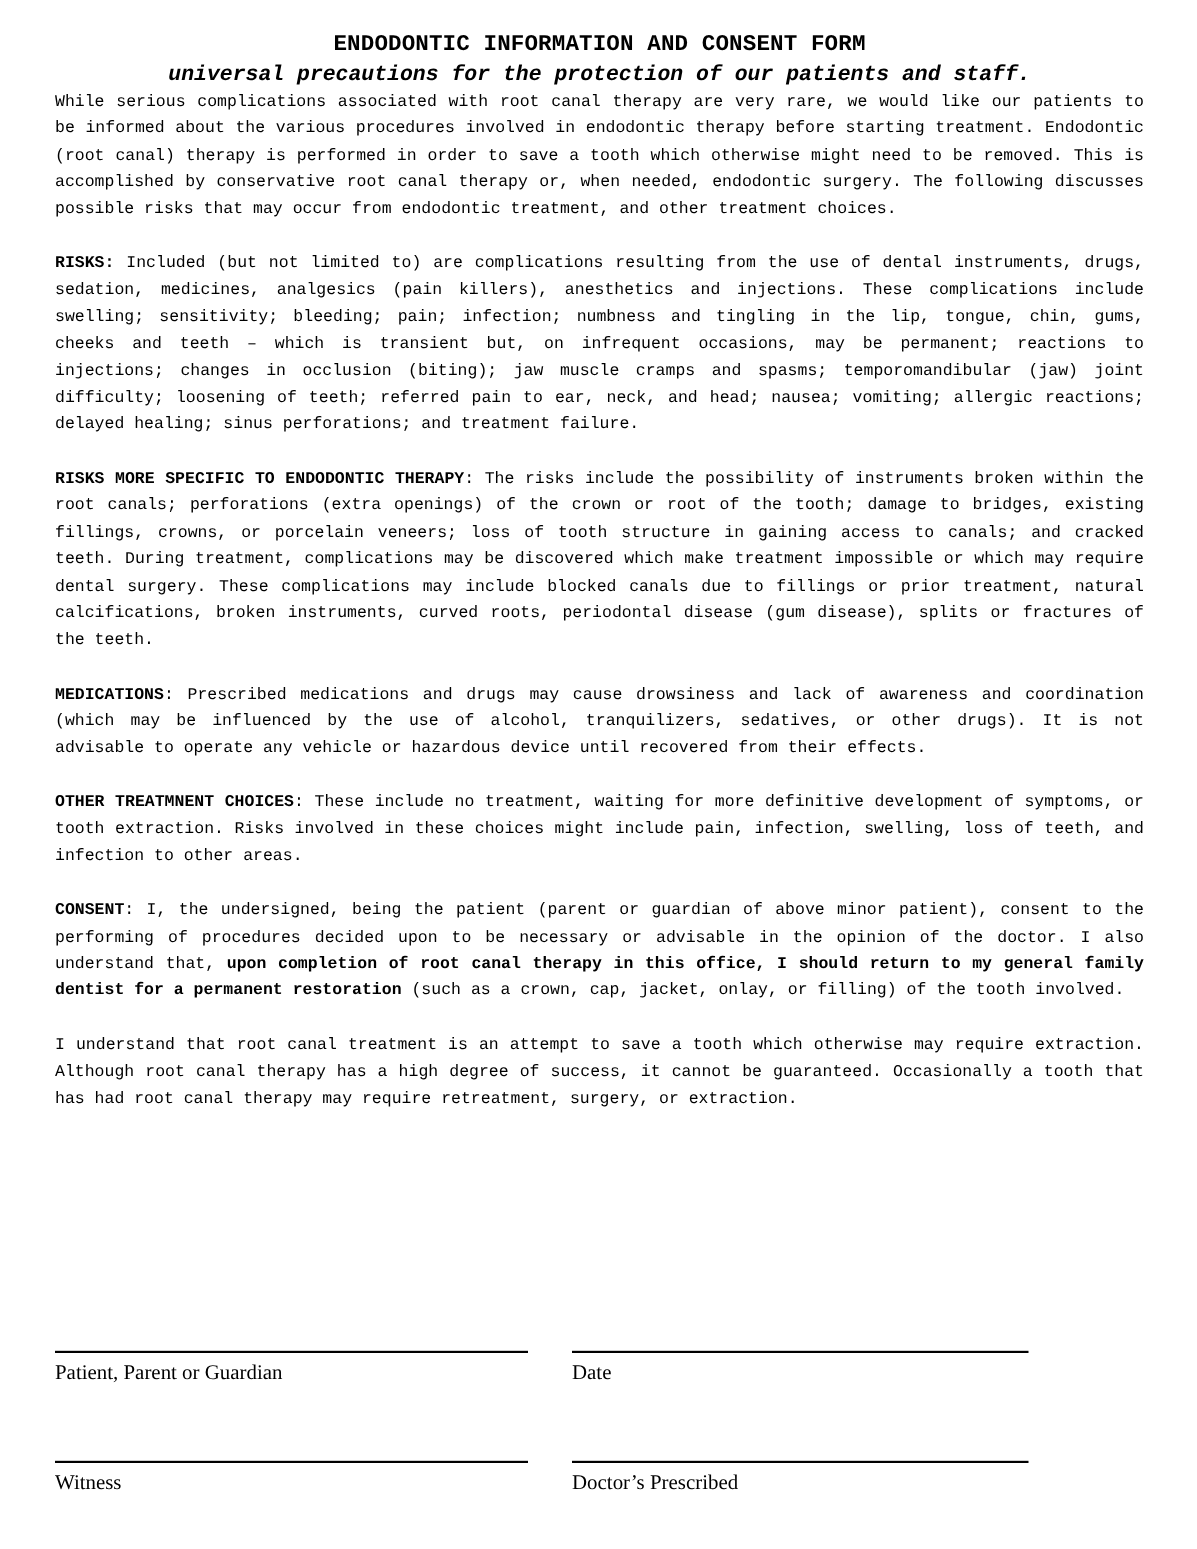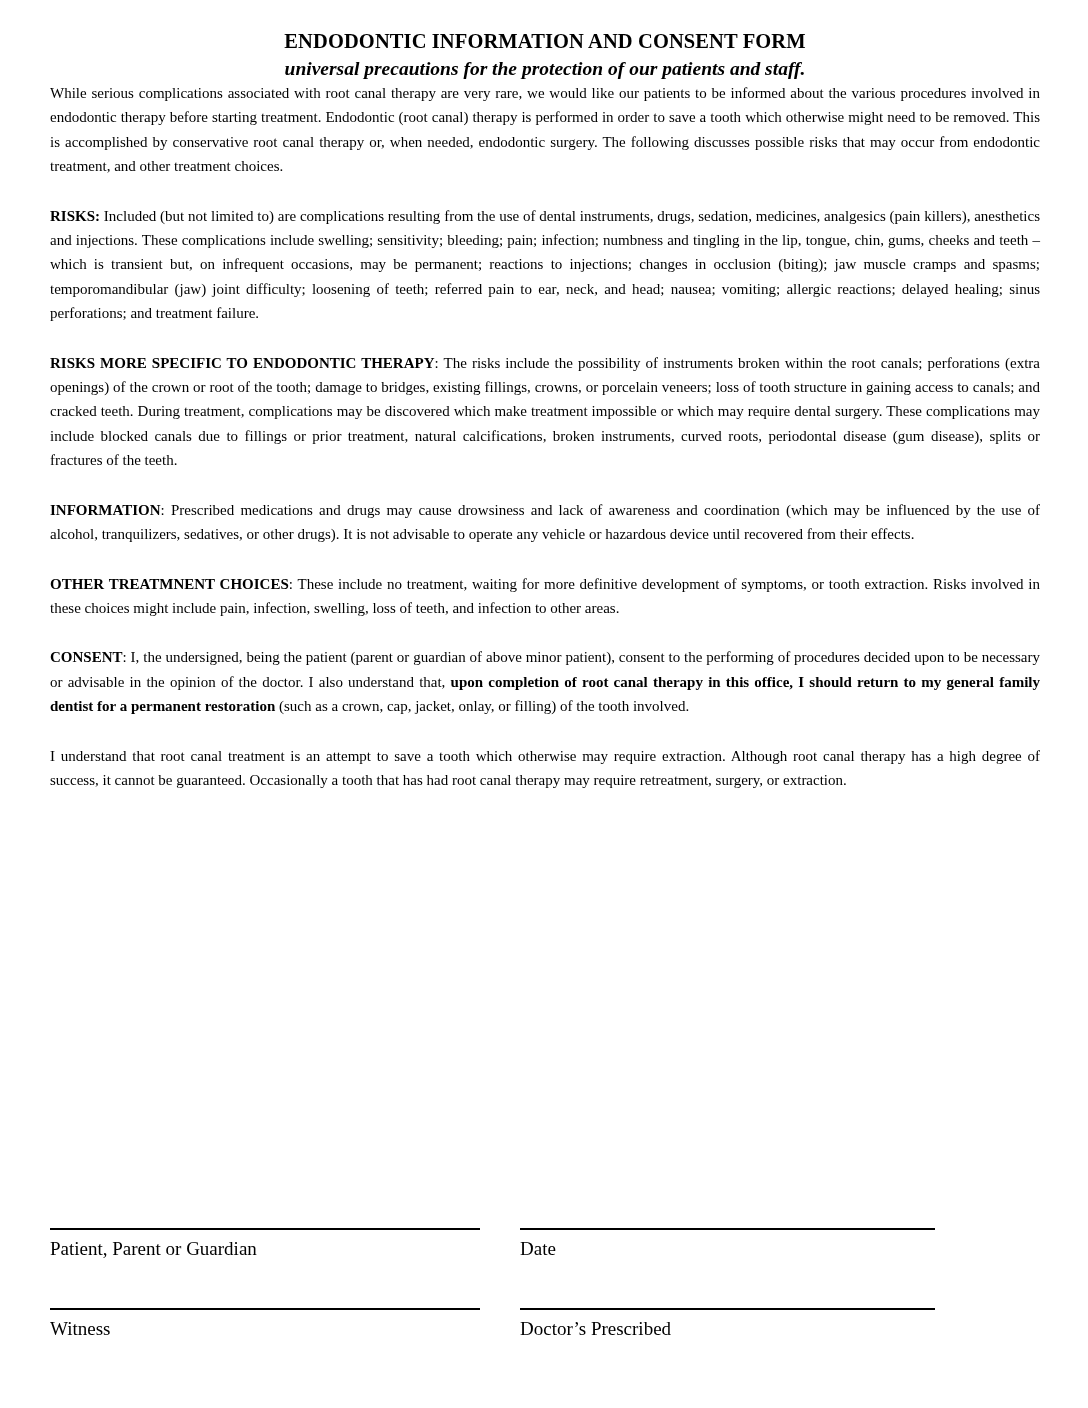--- a/index.html
+++ b/index.html
@@ -19,20 +19,21 @@
     width: 1088px;
     height: 1408px;
     box-sizing: border-box;
     padding: 0;
   }
   .content {
     position: absolute;
     left: 50px;
     top: 28px;
     width: 990px;
+    font-family: Liberation Mono, monospace;
   }
 
   
   .doc-title {
     text-align: center;
     font-weight: bold;
     font-size: 20.5px;
     line-height: 26px;
     letter-spacing: 0.1px;
     margin: 0 0 2px 0;
@@ -77,21 +78,21 @@
 
   
   .sig-area {
     position: absolute;
     left: 50px;
     top: 1228px;
     width: 990px;
   }
   .sig-row {
     position: relative;
-    height: 80px;
+    height: 100px;
   }
   .sig-cell {
     position: absolute;
     top: 0;
   }
   .sig-cell.left  { left: 0px;   width: 430px; }
   .sig-cell.right { left: 470px; width: 415px; }
   .sig-line {
     height: 0;
     border-top: 2.2px solid #000;
@@ -124,21 +125,21 @@
 
     <p class="para">
       <span class="hdr">RISKS</span><span class="hdr">: </span><span>Included (but not limited to) are complications resulting from the use of dental instruments, drugs, sedation, medicines, analgesics (pain killers), anesthetics and injections.  These complications include swelling; sensitivity; bleeding; pain; infection; numbness and tingling in the lip, tongue, chin, gums, cheeks and teeth – which is transient but, on infrequent occasions, may be permanent; reactions to injections; changes in occlusion (biting); jaw muscle cramps and spasms; temporomandibular (jaw) joint difficulty; loosening of teeth; referred pain to ear, neck, and head; nausea; vomiting; allergic reactions; delayed healing; sinus perforations; and treatment failure.</span>
     </p>
 
     <p class="para">
       <span class="hdr">RISKS MORE SPECIFIC TO ENDODONTIC THERAPY</span><span>: </span><span>The risks include the possibility of instruments broken within the root canals; perforations (extra openings) of the crown or root of the tooth; damage to bridges, existing fillings, crowns, or porcelain veneers; loss of tooth structure in gaining access to canals; and cracked teeth.  During treatment, complications may be discovered which make treatment impossible or which may require dental surgery.  These complications may include blocked canals due to fillings or prior treatment, natural calcifications, broken instruments, curved roots, periodontal disease (gum disease), splits or fractures of the teeth.</span>
     </p>
 
     <p class="para">
-      <span class="hdr">INFORMATION</span><span>: </span><span>Prescribed medications and drugs may cause drowsiness and lack of awareness and coordination (which may be influenced by the use of alcohol, tranquilizers, sedatives, or other drugs).  It is not advisable to operate any vehicle or hazardous device until recovered from their effects.</span>
+      <span class="hdr">MEDICATIONS</span><span>: </span><span>Prescribed medications and drugs may cause drowsiness and lack of awareness and coordination (which may be influenced by the use of alcohol, tranquilizers, sedatives, or other drugs).  It is not advisable to operate any vehicle or hazardous device until recovered from their effects.</span>
     </p>
 
 
     <p class="para">
       <span class="hdr">OTHER TREATMNENT CHOICES</span><span>: </span><span>These include no treatment, waiting for more definitive development of symptoms, or tooth extraction.  Risks involved in these choices might include pain, infection, swelling, loss of teeth, and infection to other areas.</span>
     </p>
 
     <p class="para">
       <span class="hdr">CONSENT</span><span>: </span><span>I, the undersigned, being the patient (parent or guardian of above minor patient), consent to the performing of procedures decided upon to be necessary or advisable in the opinion of the doctor.  I also understand that, </span><span class="em-bold">upon completion of root canal therapy in this office, I should return to my general family dentist for a permanent restoration</span><span> (such as a crown, cap, jacket, onlay, or filling) of the tooth involved.</span>
     </p>

